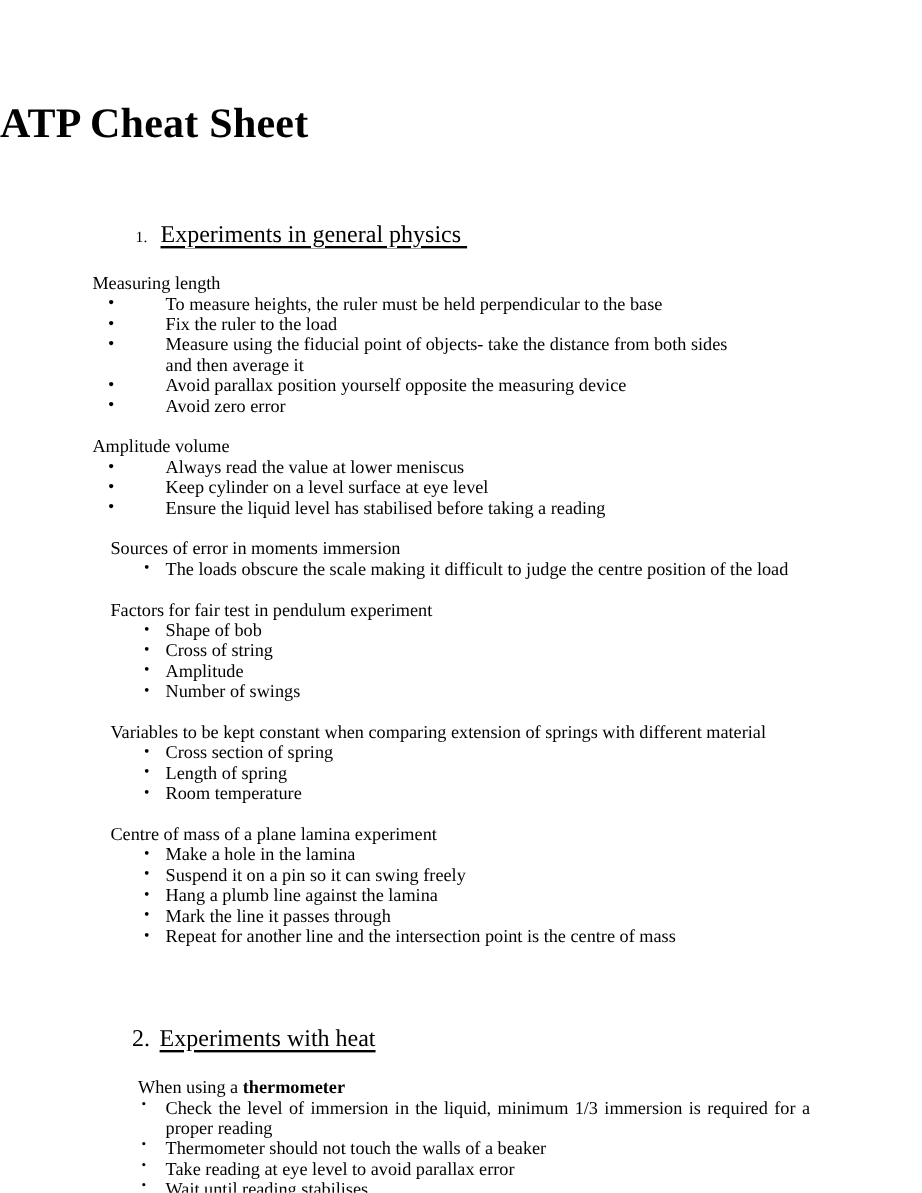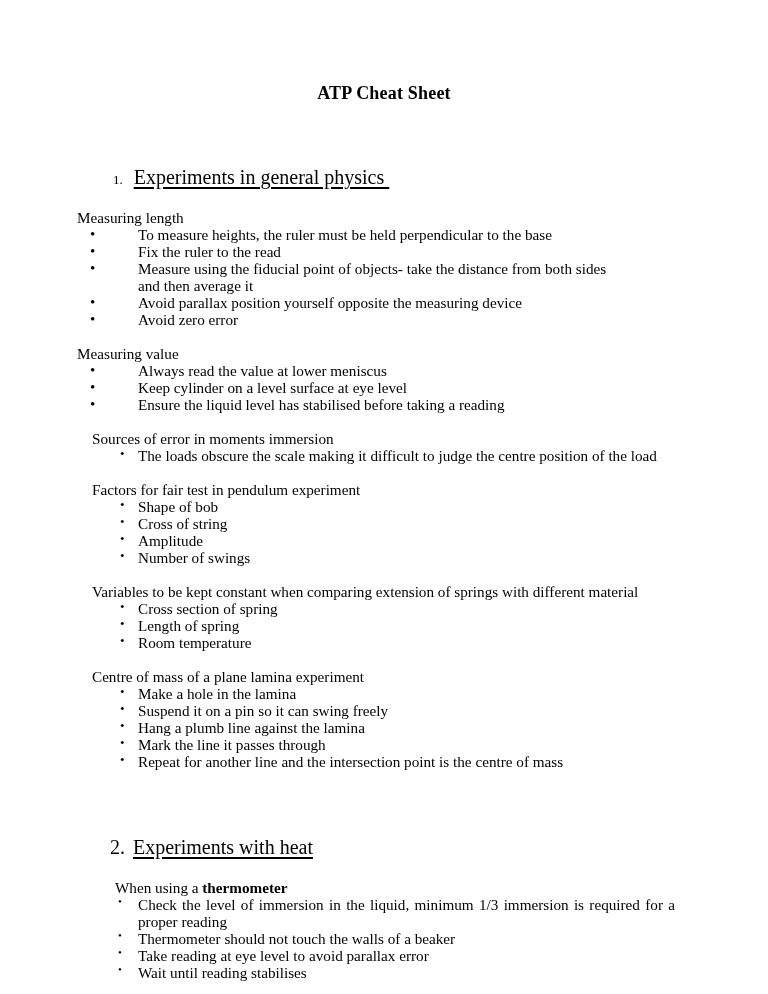--- a/index.html
+++ b/index.html
@@ -18,22 +18,22 @@
     position: relative;
     width: 768px;
     height: 994px;
     background: #ffffff;
   }
 
   
   .doc-title {
     margin: 0;
     padding-top: 84px;
-    text-align: center;
-    font-size: 18px;
+    text-align: left;
+    font-size: 35px;
     font-weight: bold;
     letter-spacing: 0.2px;
     line-height: 1.1;
     font-family: Liberation Serif, serif;
   }
 
   
   .heading-row {
     display: flex;
     align-items: baseline;
@@ -138,41 +138,41 @@
 
   <div class="block lvl-a w-a">
     <div class="block-title">Measuring length</div>
     <ul class="bullets">
       <li>
           <span class="bullet">•</span>
           <span class="li-text">To measure heights, the ruler must be held perpendicular to the base</span>
         </li>
       <li>
           <span class="bullet">•</span>
-          <span class="li-text">Fix the ruler to the read</span>
+          <span class="li-text">Fix the ruler to the load</span>
         </li>
       <li>
           <span class="bullet">•</span>
           <span class="li-text">Measure using the fiducial point of objects- take the distance from both sides and then average it</span>
         </li>
       <li>
           <span class="bullet">•</span>
           <span class="li-text">Avoid parallax position yourself opposite the measuring device</span>
         </li>
       <li>
           <span class="bullet">•</span>
           <span class="li-text">Avoid zero error</span>
         </li>
     </ul>
   </div>
 
   <div class="gap-md"></div>
 
   <div class="block lvl-a w-a">
-    <div class="block-title">Measuring value</div>
+    <div class="block-title">Amplitude volume</div>
     <ul class="bullets">
       <li>
           <span class="bullet">•</span>
           <span class="li-text">Always read the value at lower meniscus</span>
         </li>
       <li>
           <span class="bullet">•</span>
           <span class="li-text">Keep cylinder on a level surface at eye level</span>
         </li>
       <li>

